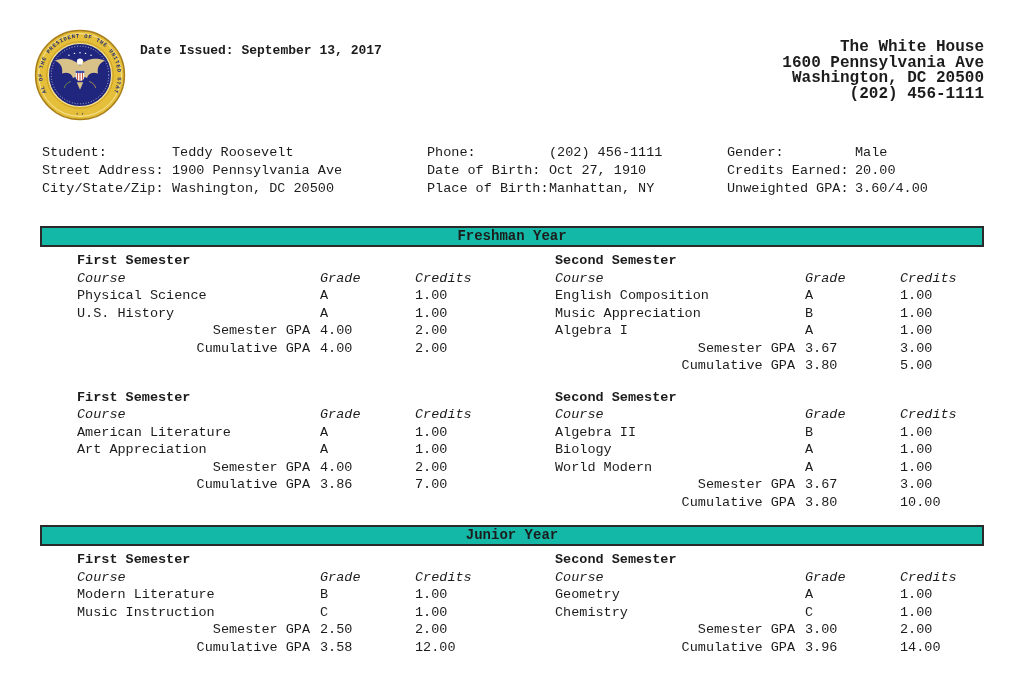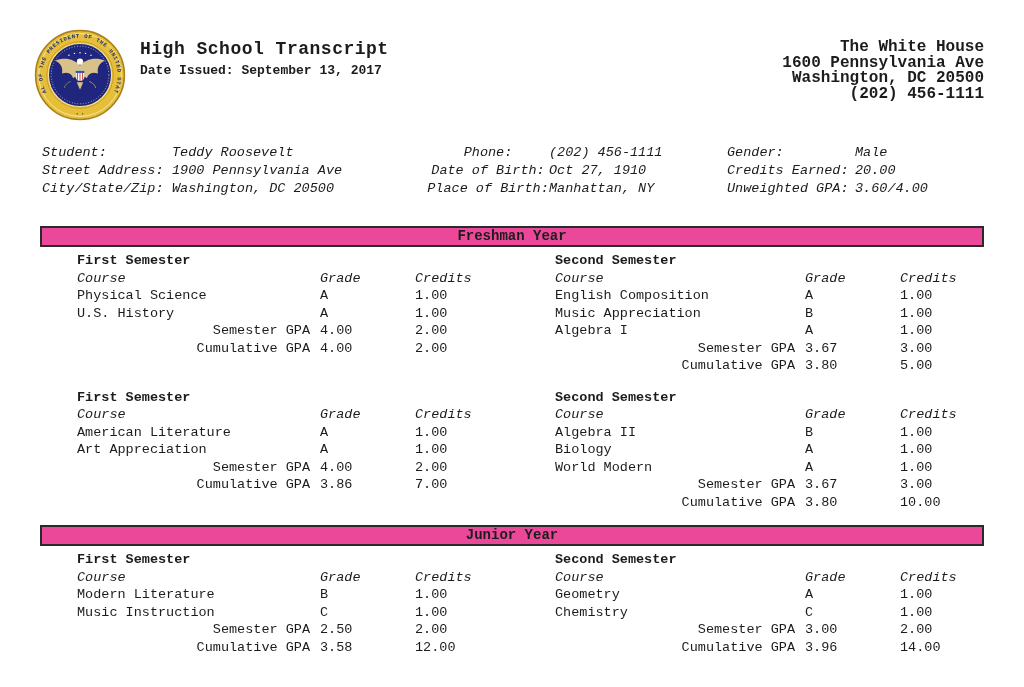--- a/index.html
+++ b/index.html
@@ -26,34 +26,34 @@
     margin-left: auto; text-align: right;
     font-weight: bold; font-size: 16px; line-height: 15.5px;
     padding-top: 12px; white-space: nowrap;
   }
   
   .info { display: flex; margin-top: 23px; font-size: 13.5px; line-height: 18px; padding-left: 2px; }
   .info-col { white-space: nowrap; }
   .info-col.c1 { width: 385px; }
   .info-col.c2 { width: 300px; }
   .info-col.c3 { flex: 1; }
-  .info-row { display: flex; font-style: italic; }
+  .info-row { display: flex; }
   .info-label { display: inline-block; }
   .c1 .info-label { width: 130px; }
-  .c2 .info-label { width: 122px; text-align: center; }
+  .c2 .info-label { width: 122px; }
   .c3 .info-label { width: 128px; }
   
   .years { margin-top: 28px; }
   .year { margin-top: 14px; }
   .year:first-child { margin-top: 0; }
   .year-title {
     border: 2px solid #2a2a2a;
     height: 21px; line-height: 17px;
     text-align: center; font-weight: bold; font-size: 14px;
-    background: #ec4899;
+    background: #14b8a6;
   }
   .semesters { display: flex; margin-top: 5px; padding-left: 2px; margin-left: 35px; }
   .semester { font-size: 13.5px; line-height: 17.5px; white-space: nowrap; }
   .semester.first  { width: 478px; flex: 0 0 auto; }
   .semester.second { flex: 1; }
   .sem-heading { font-weight: bold; }
   .t-row { display: flex; }
   .t-row.hdr { font-style: italic; }
   .cell { overflow: hidden; }
   .c-course  { width: 243px; flex: 0 0 auto; }
@@ -109,21 +109,20 @@
             <line x1="52.8" y1="47.8" x2="52.8" y2="55.2"></line>
           </g>
 
           <path d="M40 57 C36 58.5 33.5 61 33 64" fill="none" stroke="#6f8f3f" stroke-width="1"></path>
           <path d="M60 57 C64 58.5 66.5 61 67 64" fill="none" stroke="#b3954e" stroke-width="1"></path>
         </g>
       </svg>
     </div>
 
     <div class="title-block">
-      <div class="doc-title">High School Transcript</div>
       <div class="doc-date">Date Issued: September 13, 2017</div>
     </div>
 
     <div class="school-block">
       <div>The White House</div>
       <div>1600 Pennsylvania Ave</div>
       <div>Washington, DC 20500</div>
       <div>(202) 456-1111</div>
     </div>
   </div>

